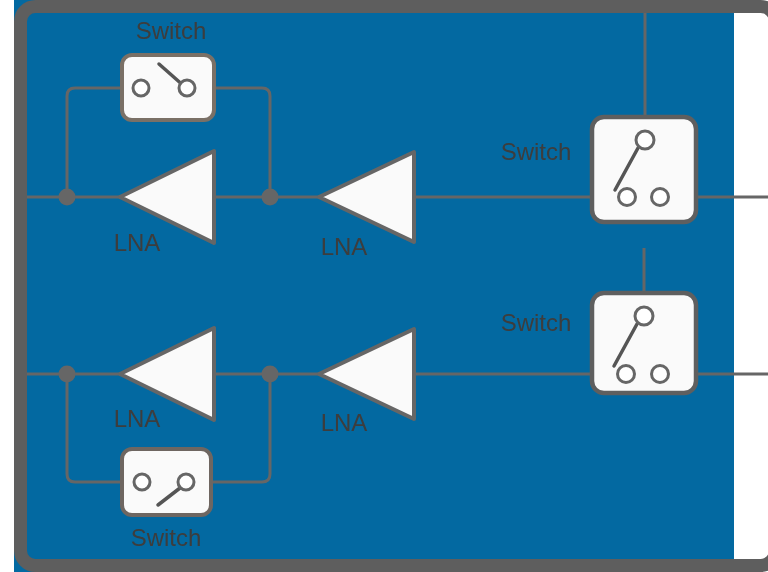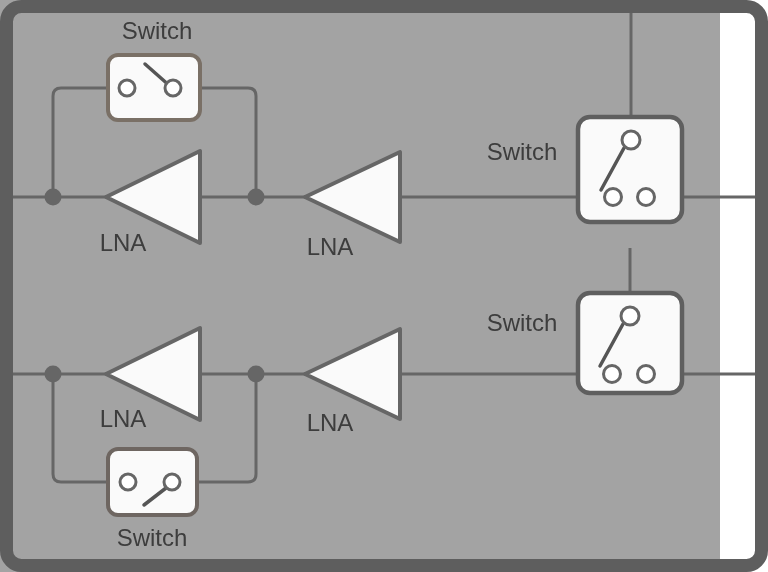--- a/index.html
+++ b/index.html
@@ -8,21 +8,22 @@
     background: #ffffff;
     width: 768px;
     height: 572px;
     overflow: hidden;
     font-family: "Liberation Sans", sans-serif;
   }
   .canvas {
     position: relative;
     width: 720px;
     height: 572px;
-    background: #a3a3a3;
+    background: #0369a1;
+    margin-left: 14px;
   }
   svg { display: block; }
   .wire        { stroke: #666666; stroke-width: 3; fill: none; }
   .frame       { stroke: #5e5e5e; stroke-width: 13; fill: none; }
   .lna-shape   { stroke: #666666; stroke-width: 4; fill: #fafafa; stroke-linejoin: round; }
   .box-a       { stroke: #7a7066; stroke-width: 4;   fill: #fafafa; }
   .box-b       { stroke: #6e6661; stroke-width: 4;   fill: #fafafa; }
   .box-sel     { stroke: #5f5f5f; stroke-width: 4.5; fill: #fafafa; }
   .contact     { stroke: #666666; stroke-width: 3; fill: #ffffff; }
   .lever       { stroke: #555555; stroke-width: 3.5; fill: none; stroke-linecap: round; }

